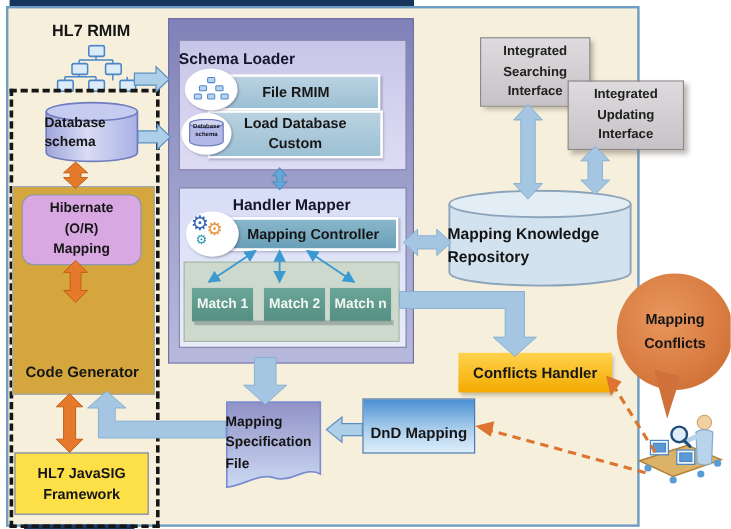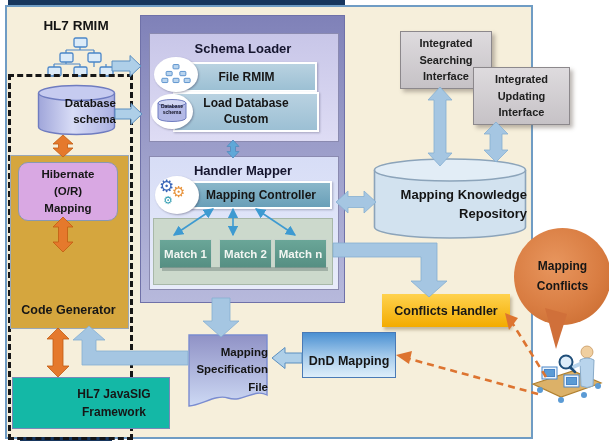--- a/index.html
+++ b/index.html
@@ -19,46 +19,46 @@
   #rmim-tree{left:46px;top:37px;}
   #dashed-rect{left:8px;top:74px;width:119px;height:360px;border:3px dashed #161616;}
 
   #db-cyl{left:37px;top:84px;width:79px;height:52px;}
   #db-cyl .lbl{left:0;top:12px;width:79px;font-size:11.5px;line-height:1.35;}
 
   #gold-box{left:10px;top:155px;width:117px;height:172px;background:#d5a63e;border:1px solid #9aa8b8;}
   #hibernate{left:18px;top:162px;width:98px;height:57px;background:#d9a8e3;border:1.4px solid #8898b0;border-radius:10px;font-size:11.5px;line-height:1.5;}
   #custom-classes{left:17px;top:252px;width:101px;height:47px;background:#5f9d91;border:1.4px solid #92a4b4;font-size:11.5px;line-height:1.45;}
   #code-gen-label{left:10px;top:303px;width:117px;font-size:12.5px;text-align:center;}
-  #javasig{left:12px;top:377px;width:110px;height:50px;background:#14b8a6;border:1.2px solid #7888b8;font-size:12px;line-height:1.5;padding-left:46px;}
+  #javasig{left:12px;top:377px;width:110px;height:50px;background:#fde047;border:1.2px solid #7888b8;font-size:12px;line-height:1.5;}
 
   #center-box{left:140px;top:15px;width:205px;height:288px;background:linear-gradient(180deg,#7f81b8 0%,#9b9dc9 45%,#b7b9dc 100%);box-shadow:inset 0 0 0 1px #6f71a8;}
   #loader-box{left:149px;top:33px;width:188px;height:107px;background:linear-gradient(180deg,#c8c6e8,#dedcf4);border:1px solid #8a8ab0;}
-  #loader-title{left:149px;top:41px;width:188px;text-align:center;font-size:13px;color:#15152e;}
+  #loader-title{left:149px;top:41px;width:188px;text-align:left;font-size:13px;color:#15152e;}
   .bar{background:linear-gradient(180deg,#b9d2e1,#9cc0d4);border:2px solid #fff;box-shadow:1px 1px 2px rgba(60,60,90,.35);}
   #load-rmim{left:176px;top:62px;width:137px;height:26px;font-size:12px;}
   #load-db{left:173px;top:92px;width:142px;height:36px;font-size:12px;line-height:1.3;}
   .oval{background:#fff;border-radius:50%;box-shadow:1px 1px 2px rgba(60,60,90,.4);}
   #oval-tree{left:154px;top:57px;width:44px;height:35px;}
   #oval-db{left:151px;top:94px;width:42px;height:35px;}
   #mini-db-lbl{left:0px;top:9px;width:42px;font-size:5px;line-height:1.2;text-align:center;font-weight:bold;color:#101020;}
 
   #mapper-box{left:149px;top:156px;width:188px;height:132px;background:linear-gradient(180deg,#d7ddf6,#e8ecfa);border:1px solid #8a8ab0;}
   #mapper-title{left:149px;top:163px;width:188px;text-align:center;font-size:13px;color:#15152e;}
   #gears-circle{left:155px;top:176px;width:44px;height:38px;}
   .gear{position:absolute;line-height:1;}
   #controller-bar{left:190px;top:181px;width:138px;height:24px;background:linear-gradient(180deg,#8ab7ca,#699fb8);font-size:12px;}
   #match-container{left:153px;top:218px;width:178px;height:65px;background:#ccd9cc;border:1px solid #a8b8a8;}
   .match{top:239px;height:28px;background:linear-gradient(180deg,#6aa698,#558e82);border:1px solid #c8d4cc;color:#f2f6f2;font-weight:bold;font-size:11.5px;}
   #match-1{left:159px;width:51px;}
   #match-2{left:219px;width:51px;}
   #match-n{left:274px;width:51px;}
   #match-shadow{left:162px;top:267px;width:166px;height:4px;background:#8a9a92;opacity:.65;}
 
-  .cyl-lbl{position:absolute;text-align:right;font-weight:bold;color:#141414;}
+  .cyl-lbl{position:absolute;text-align:left;font-weight:bold;color:#141414;}
   #repo{left:373px;top:158px;width:154px;height:82px;}
   #repo .lbl{left:0;top:28px;width:154px;font-size:13px;line-height:1.45;}
 
   .iface{background:linear-gradient(180deg,#dedbde,#c6c2c6);border:1px solid #8c888c;box-shadow:3px 3px 4px rgba(110,100,90,.45);font-size:11px;font-weight:bold;line-height:1.5;color:#202020;}
   #iface-search{left:400px;top:31px;width:90px;height:56px;}
   #iface-update{left:473px;top:67px;width:95px;height:56px;}
 
   #constraint{left:382px;top:294px;width:128px;height:33px;background:linear-gradient(180deg,#ffd24e,#f3ab00);box-shadow:2px 3px 3px rgba(120,100,60,.4);font-size:12.5px;}
   #dnd{left:302px;top:332px;width:94px;height:46px;background:linear-gradient(180deg,#4a90d2 0%,#a9cdec 55%,#ddeefa 100%);border:1px solid #4a7ab5;font-size:12.5px;align-items:flex-end;padding-bottom:9px;box-sizing:border-box;}
 

